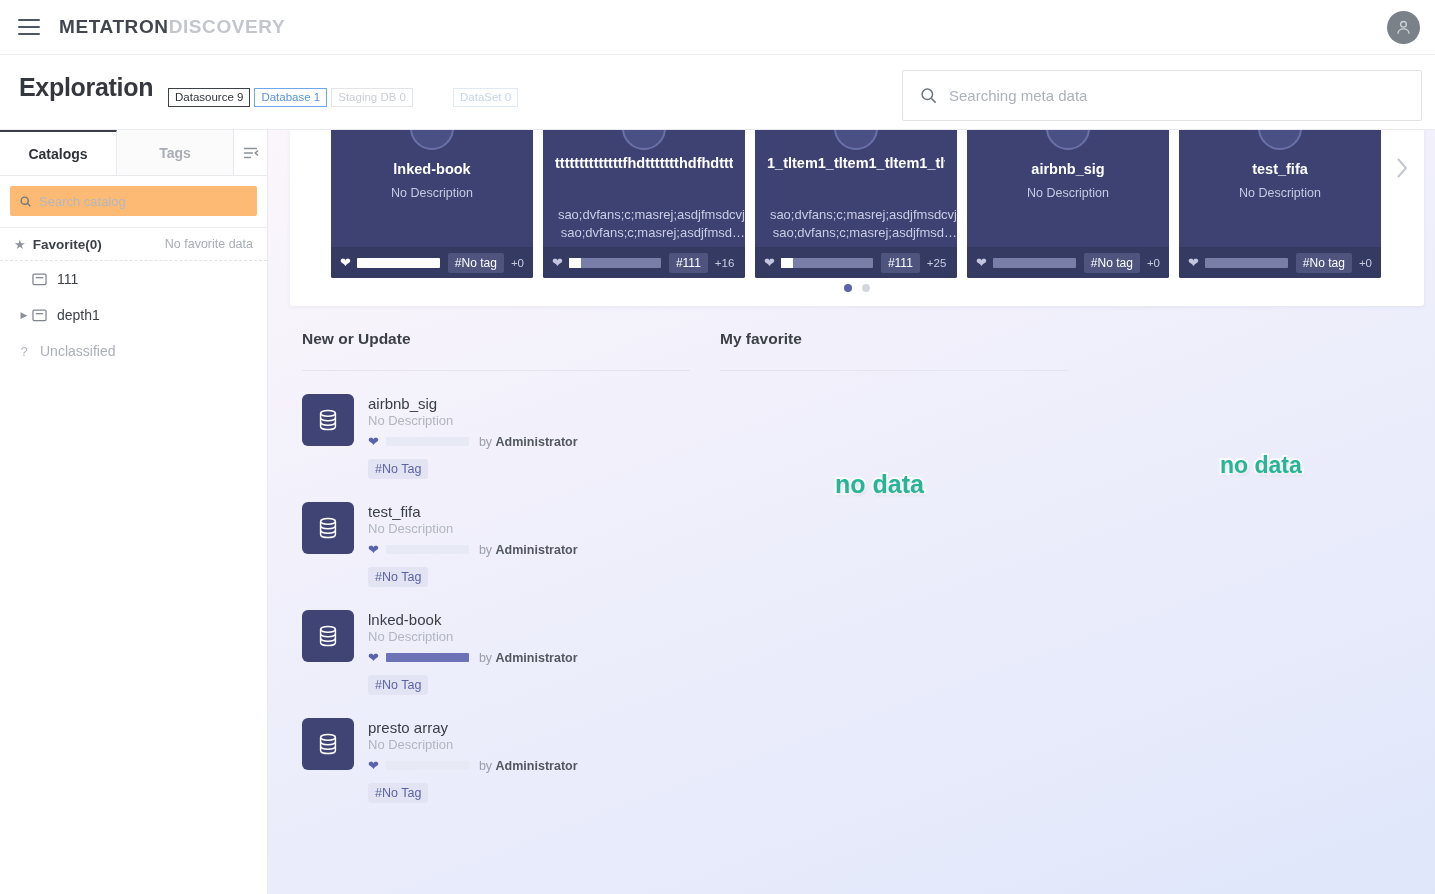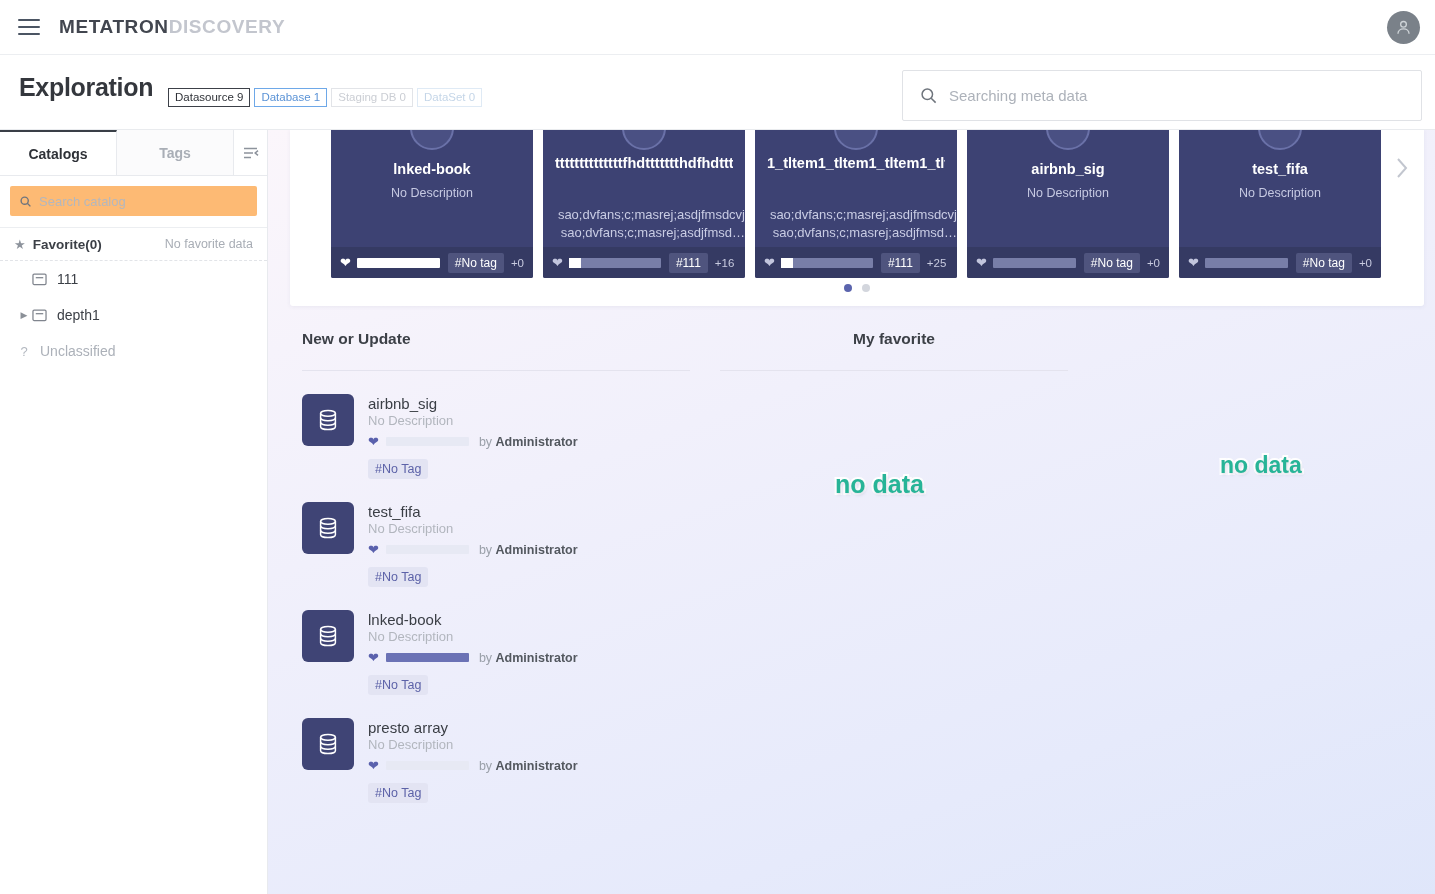--- a/index.html
+++ b/index.html
@@ -50,21 +50,21 @@
     letter-spacing: -.3px;
   }
   .chips { position: absolute; left: 168px; top: 33px; display: flex; gap: 4px; }
   .chip {
     font-size: 11.5px; padding: 2px 6px 3px 6px;
     border: 1px solid #3c4048; color: #2f3238; background: #fff;
     white-space: nowrap; cursor: pointer;
   }
   .chip.blue  { border-color: #6ea8e8; color: #5b93d6; }
   .chip.faint { border-color: #e2e4e8; color: #cbced4; }
-  .chip.faint2{ border-color: #dfeaf5; color: #c5d6e8; }
+  .chip.faint2{ border-color: #dfeaf5; color: #c5d6e8; margin-left: 36px; }
 
   .searchbox {
     position: absolute; right: 13px; top: 15px;
     width: 520px; height: 51px;
     border: 1px solid #e0e2e6; border-radius: 2px;
     background: #fff;
     display: flex; align-items: center;
   }
   .searchbox .sicon { margin-left: 16px; width: 19px; height: 19px; flex: 0 0 auto; }
   .searchbox input {
@@ -186,21 +186,21 @@
     position: absolute; left: 0; right: 0; bottom: 14px;
     display: flex; justify-content: center; gap: 10px;
   }
   .dot { width: 8px; height: 8px; border-radius: 50%; background: #d3d6dd; cursor: pointer; }
   .dot.active { background: #5b64ad; }
 
   
   .cols { position: absolute; left: 0; top: 200px; width: 1167px; display: flex; }
   .col { position: relative; }
   .col1 { width: 388px; margin-left: 34px; }
-  .col2 { width: 348px; margin-left: 30px; text-align: center; }
+  .col2 { width: 348px; margin-left: 30px; }
   .col3 { width: 318px; margin-left: 40px; }
   .col-head {
     font-size: 15.5px; font-weight: bold; color: #3c4047;
     padding-bottom: 22px; border-bottom: 1px solid #e4e3ee;
   }
 
   .item { display: flex; margin-top: 23px; cursor: pointer; }
   .item-icon {
     width: 52px; height: 52px; border-radius: 6px; background: #3f4475;
     flex: 0 0 auto; display: flex; align-items: center; justify-content: center;

